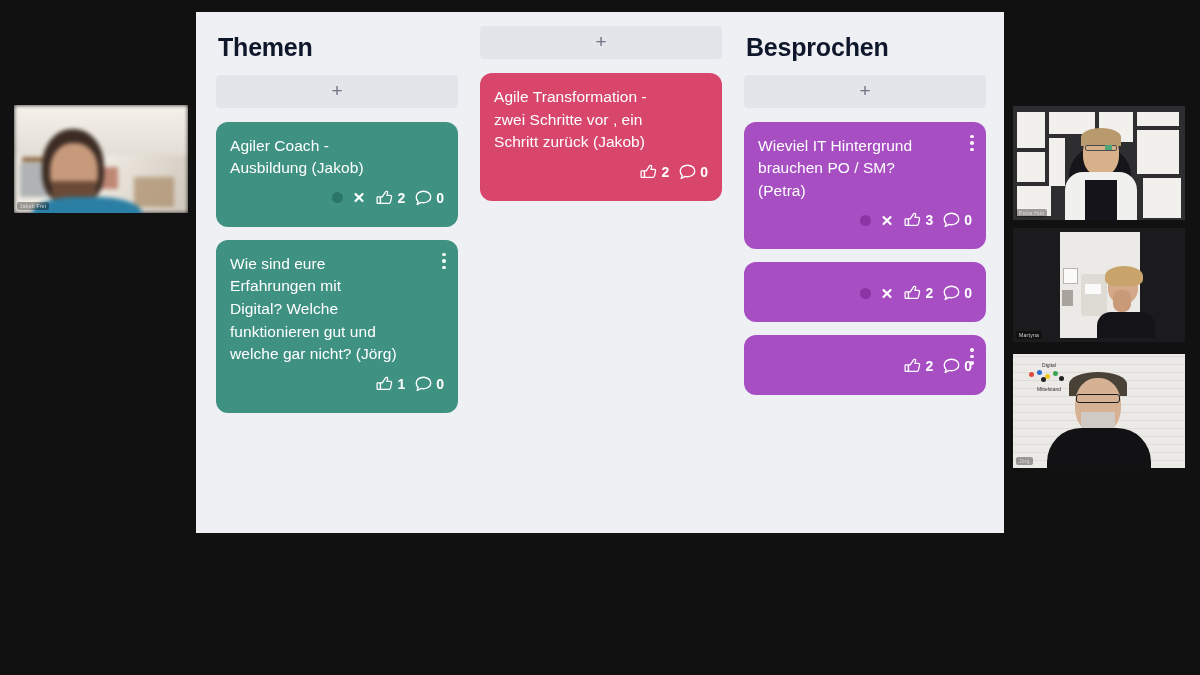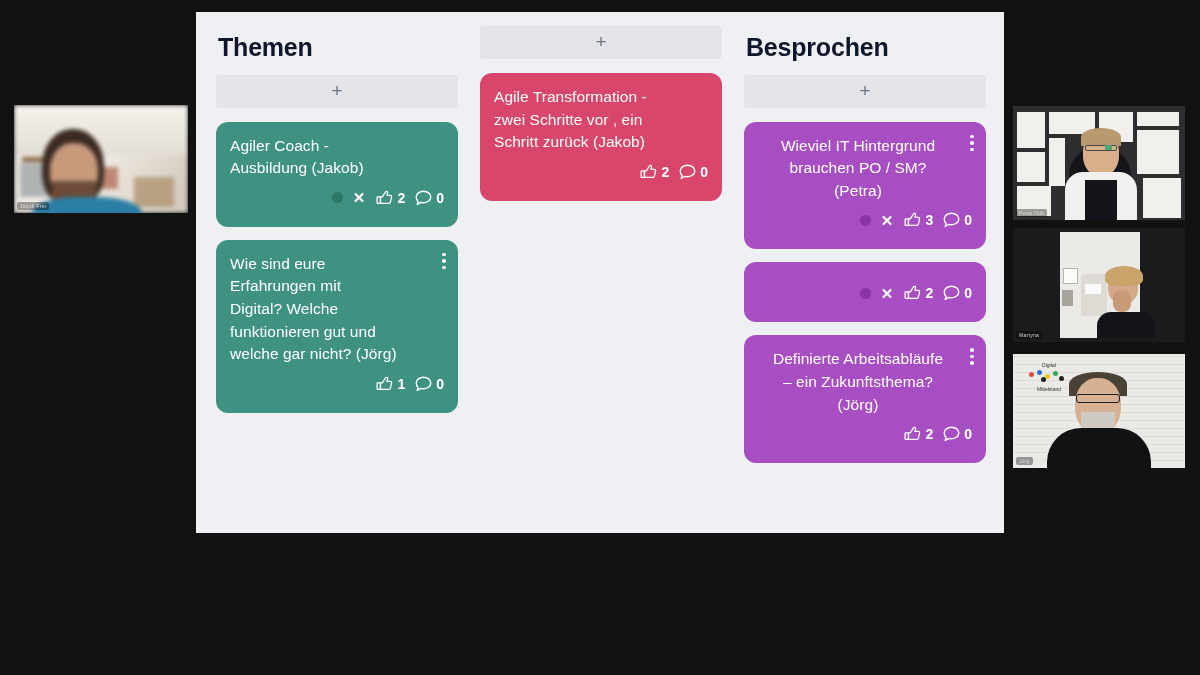--- a/index.html
+++ b/index.html
@@ -31,21 +31,21 @@
   }
   .add-btn .plus { display:block; transform: translateY(-1px); font-weight: 400; }
 
   
   .card {
     border-radius: 12px; padding: 13px 14px 18px 14px;
     margin-bottom: 13px; position: relative; color: #ffffff;
   }
   .card.green  { background: #3f9182; }
   .card.pink   { background: #d8466c; }
-  .card.purple { background: #a74ec2; text-align: center; }
+  .card.purple { background: #a74ec2; }
   .card-text {
     font-size: 15.5px; line-height: 1.46; font-weight: 400;
     white-space: pre-line; padding-right: 14px;
     letter-spacing: 0.05px;
   }
   .card.pink .card-text { padding-right: 2px; }
   .kebab {
     position: absolute; top: 13px; right: 12px;
     width: 4px; cursor: pointer;
     display: flex; flex-direction: column; gap: 3px; align-items: center;
@@ -227,23 +227,20 @@
             </span>
           </div>
         </div>
 
         <div class="card purple">
           <div class="kebab">
               <i></i>
               <i></i>
               <i></i>
             </div>
-          <div class="card-text">Definierte Arbeitsabläufe
-– ein Zukunftsthema?
-(Jörg)</div>
           <div class="card-footer">
             <span class="meta">
               <svg class="icon-svg" width="17" height="16" viewBox="0 0 20 19">
                 <path d="M5.2 8.2h2.2L11.4 2c.9-1 2.6-.2 2.3 1.1l-.8 3.3h4c1 0 1.7.9 1.5 1.8l-1.4 6.2c-.2.8-.9 1.4-1.7 1.4H5.2z" fill="none" stroke="#ffffff" stroke-width="1.5" stroke-linejoin="round"></path>
                 <rect x="1.2" y="8.2" width="4" height="7.6" rx="0.8" fill="none" stroke="#ffffff" stroke-width="1.5"></rect>
               </svg>
               <span class="count">2</span>
             </span>
             <span class="meta">
               <svg class="icon-svg" width="17" height="16" viewBox="0 0 18 17">

